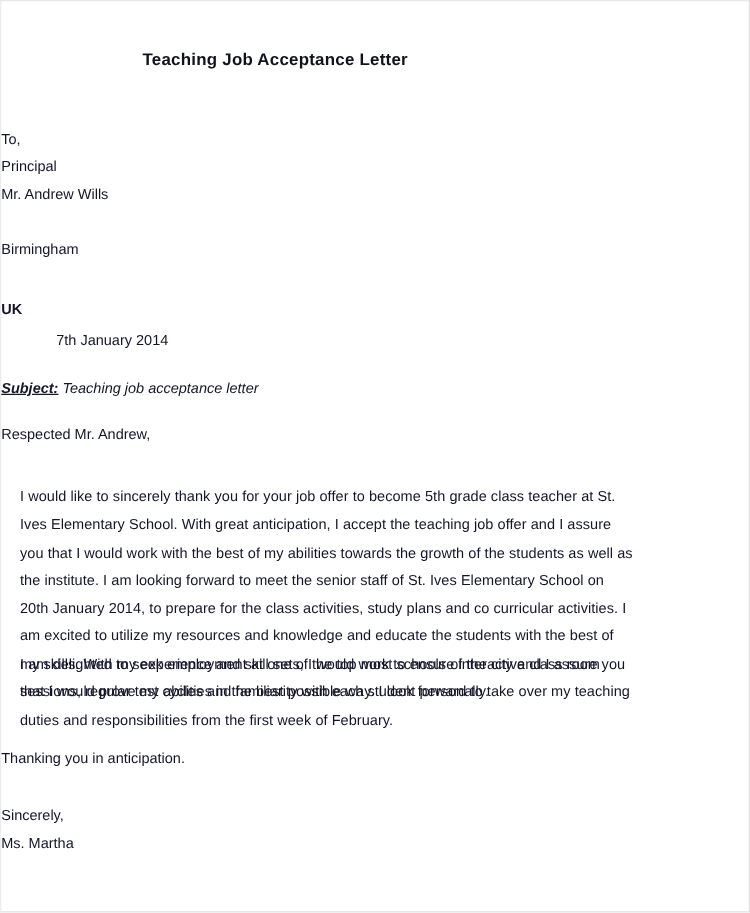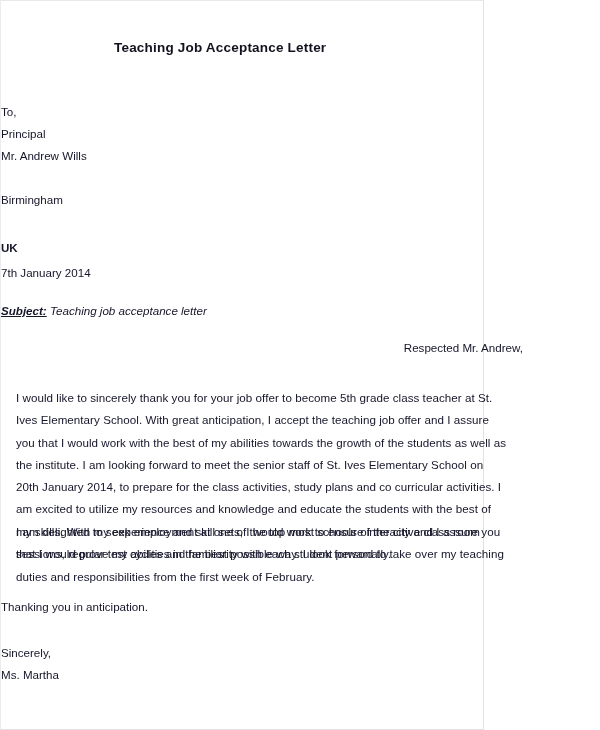--- a/index.html
+++ b/index.html
@@ -9,21 +9,21 @@
   }
   body {
     width: 600px;
     height: 730px;
     font-family: "Liberation Sans", sans-serif;
     overflow: hidden;
   }
   .page {
     position: relative;
     box-sizing: border-box;
-    width: 484px;
+    width: 600px;
     height: 730px;
     background: #ffffff;
     border-top: 1px solid #e8e8e8;
     border-right: 1px solid #e2e2e2;
     border-bottom: 1px solid #e2e2e2;
     border-left: 1px solid #ececec;
     padding: 0;
   }
   .doc-title {
     margin: 0;
@@ -81,29 +81,29 @@
   </div>
 
   <div class="block" style="top: 188px;">
     <span class="addr-line">Birmingham</span>
   </div>
 
   <div class="block" style="top: 236px; font-weight: bold;">
     <span class="addr-line">UK</span>
   </div>
 
-  <div class="block" style="top: 261px;">
+  <div class="block" style="top: 261px; margin-left: 44px;">
     <span class="addr-line">7th January 2014</span>
   </div>
 
   <div class="block" style="top: 299px; font-style: italic;">
     <span class="subject-label">Subject:</span><span>&nbsp;</span><span>Teaching job acceptance letter</span>
   </div>
 
-  <div class="block" style="top: 336px; text-align: right;">
+  <div class="block" style="top: 336px;">
     <span class="addr-line">Respected Mr. Andrew,</span>
   </div>
 
   <div class="block" style="top: 371px;">
     <p class="body-para">I would like to sincerely thank you for your job offer to become 5th grade class teacher at St. Ives Elementary School. With great anticipation, I accept the teaching job offer and I assure you that I would work with the best of my abilities towards the growth of the students as well as the institute. I am looking forward to meet the senior staff of St. Ives Elementary School on 20th January 2014, to prepare for the class activities, study plans and co curricular activities. I am excited to utilize my resources and knowledge and educate the students with the best of my skills. With my experience and skill sets, I would work to ensure interactive class room sessions, regular test cycles and familiarity with each student personally.</p>
   </div>
 
   <div class="block" style="top: 505px;">
     <p class="body-para">I am delighted to seek employment at one of the top most schools of the city and I assure you that I would prove my abilities in the best possible way. I look forward to take over my teaching duties and responsibilities from the first week of February.</p>
   </div>

